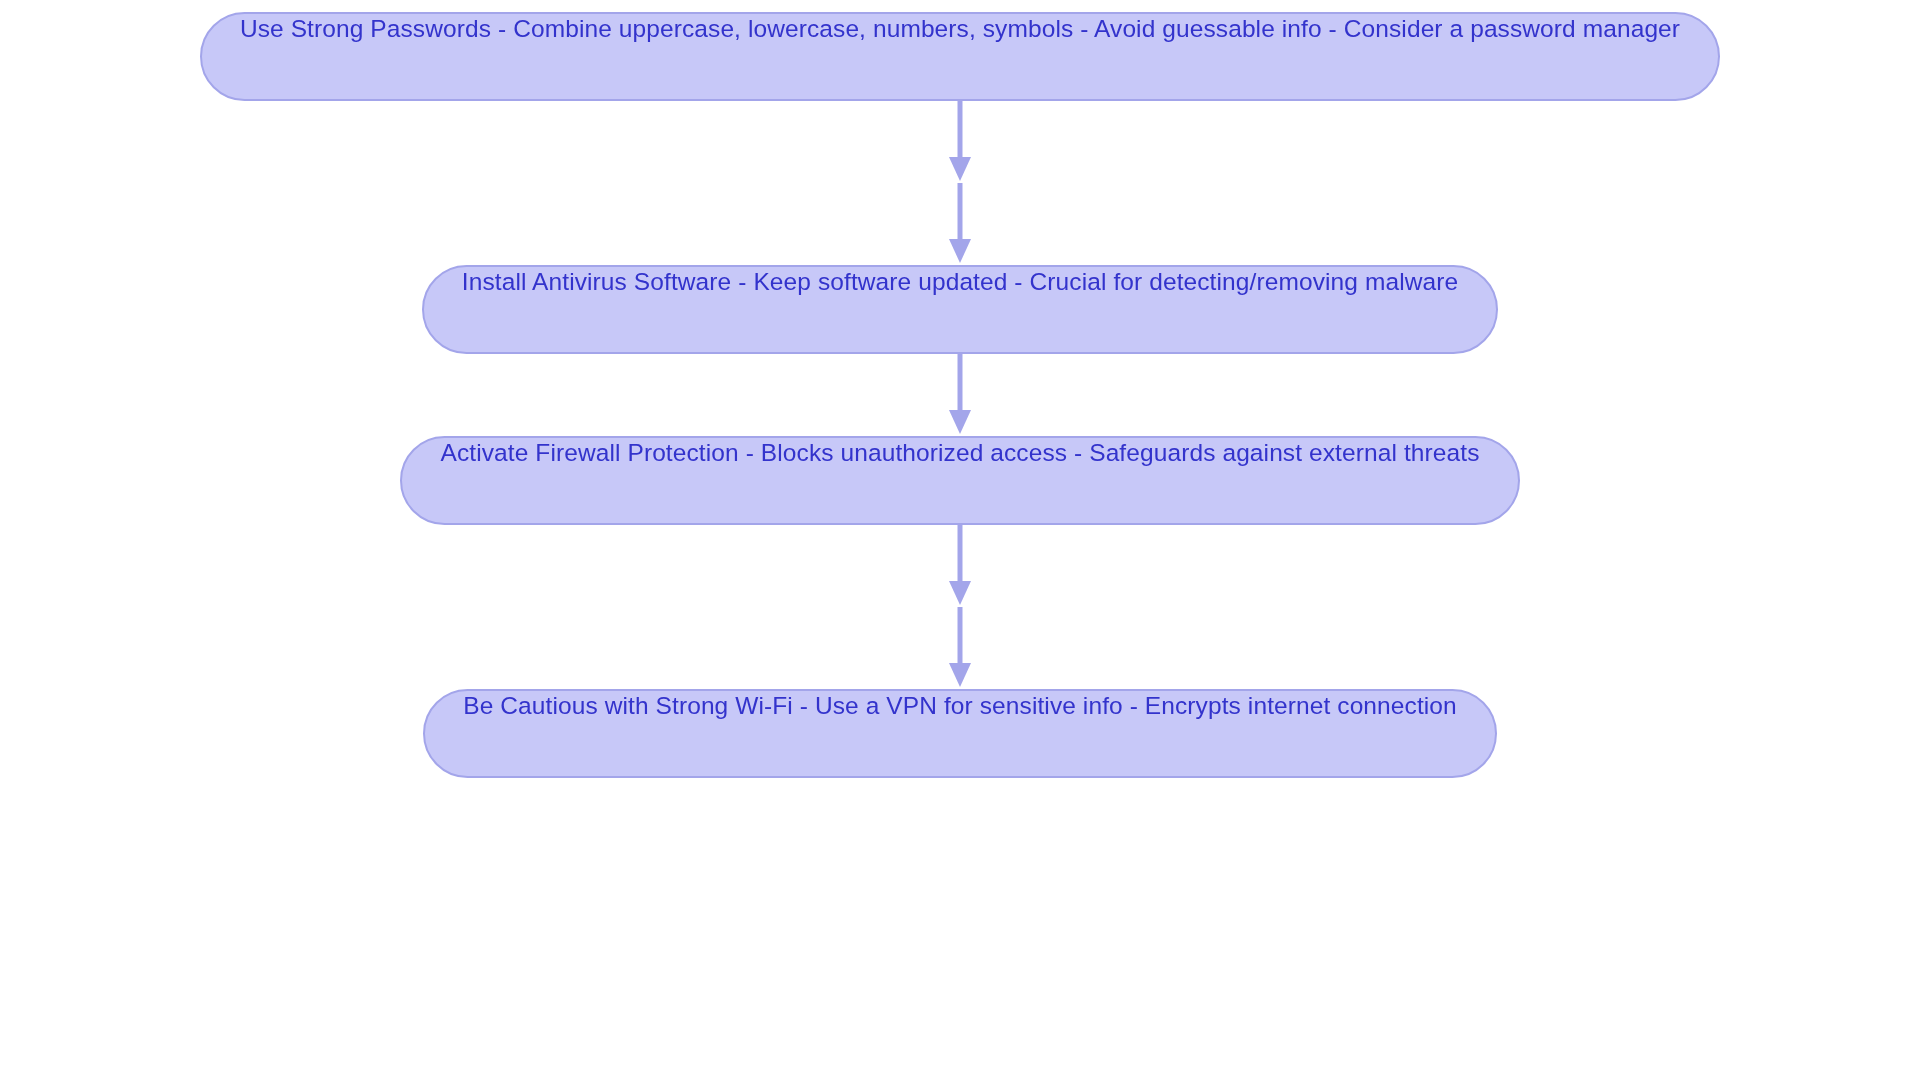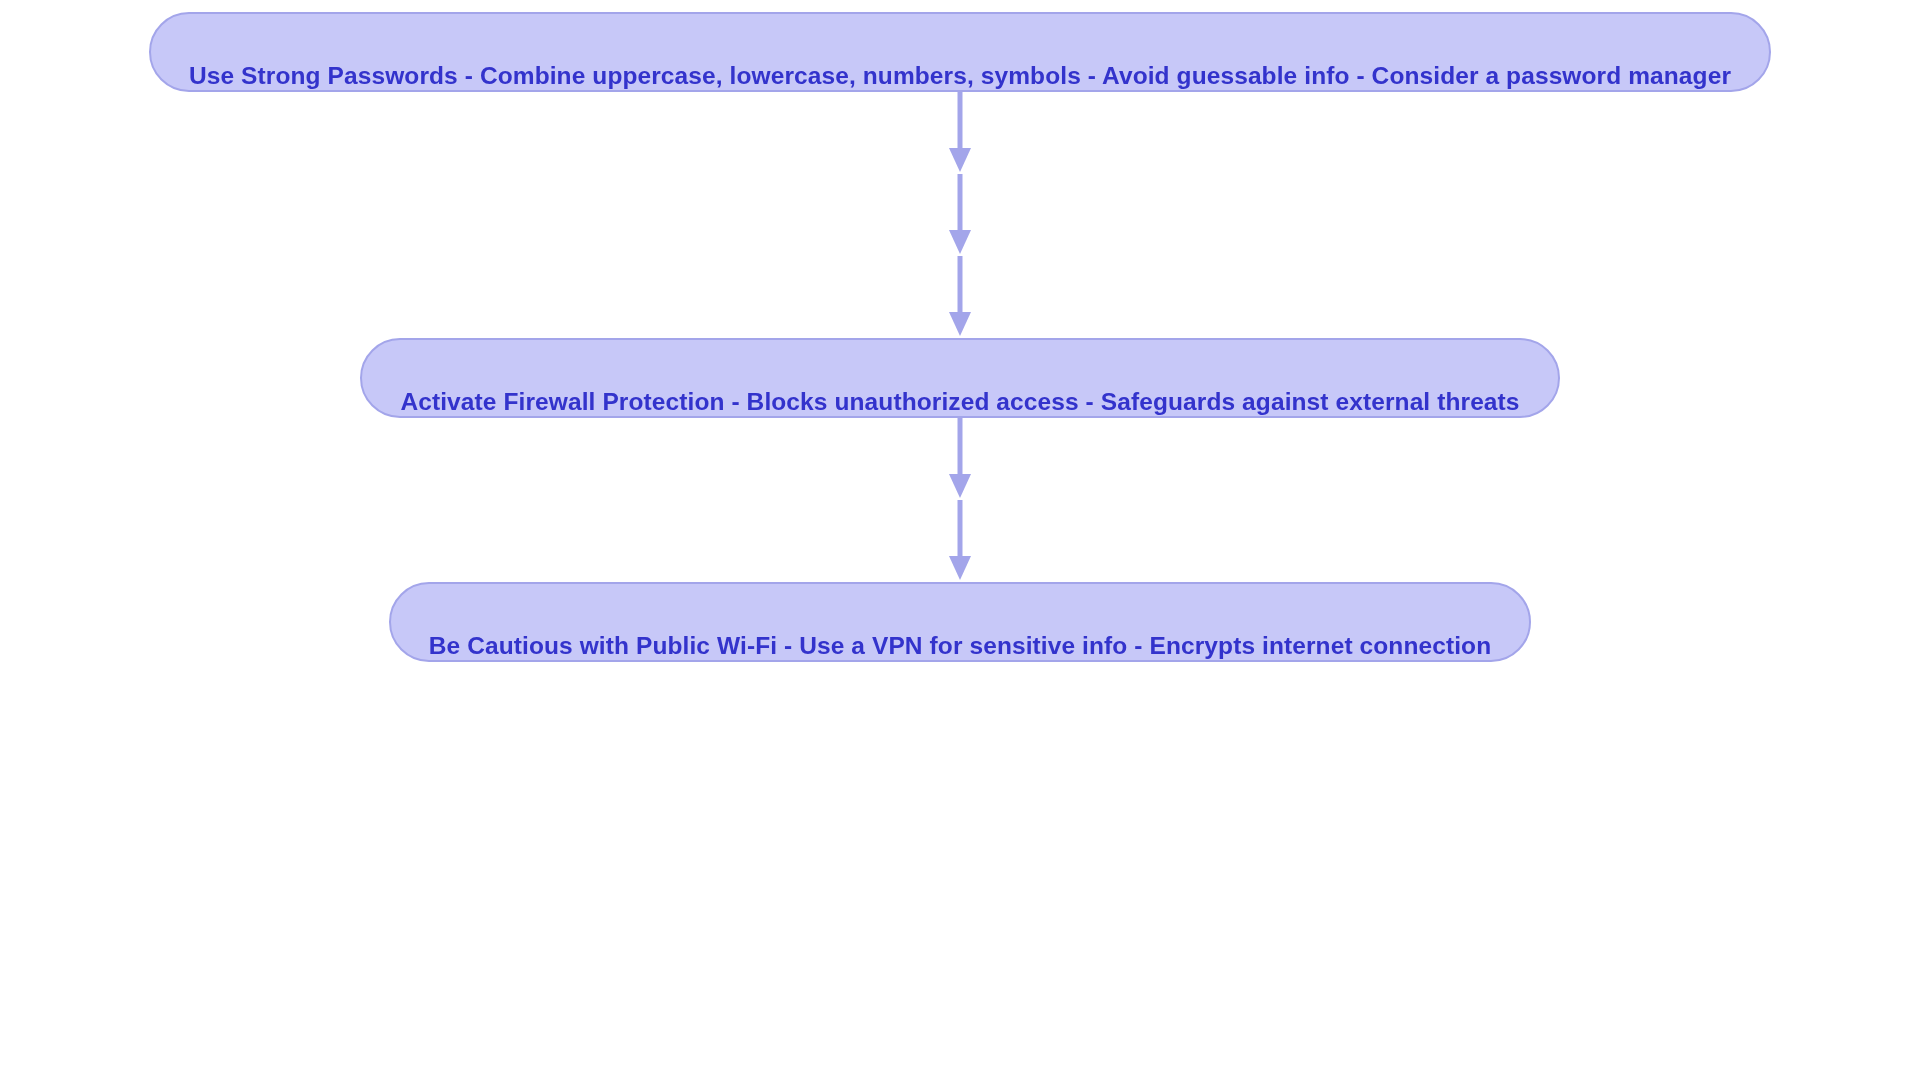--- a/index.html
+++ b/index.html
@@ -31,33 +31,33 @@
   .flow-row {
     display: flex;
     flex-direction: column;
     align-items: center;
     width: 100%;
   }
 
   .flow-node {
     box-sizing: border-box;
     display: flex;
-    align-items: flex-end;
+    align-items: flex-start;
     justify-content: center;
     background: #c7c8f8;
     border: 2px solid #a3a5ea;
     border-radius: 9999px;
     color: #3333cc;
     font-size: 24.5px;
-    font-weight: 700;
+    font-weight: 400;
     letter-spacing: 0.1px;
     line-height: 1.2;
     white-space: nowrap;
     padding: 0 38px;
-    height: 80px;
+    height: 89px;
     position: relative;
   }
 
   
   .flow-node-shift {
     position: relative;
   }
 
   .connector {
     position: relative;
@@ -101,20 +101,25 @@
   </div>
 
 
   <div class="connector">
     <svg width="26" height="82" viewBox="0 0 26 82" aria-hidden="true">
       <line x1="13" y1="0" x2="13" y2="60" stroke="#a3a5ea" stroke-width="5"></line>
       <polygon points="13,80 2,56 24,56" fill="#a3a5ea"></polygon>
     </svg>
   </div>
 
+  <div class="flow-row">
+    <div class="flow-node flow-node-shift shift-n3">
+      <span>Install Antivirus Software - Keep software updated - Crucial for detecting/removing malware</span>
+    </div>
+  </div>
 
   <div class="connector">
     <svg width="26" height="82" viewBox="0 0 26 82" aria-hidden="true">
       <line x1="13" y1="0" x2="13" y2="60" stroke="#a3a5ea" stroke-width="5"></line>
       <polygon points="13,80 2,56 24,56" fill="#a3a5ea"></polygon>
     </svg>
   </div>
 
   <div class="flow-row">
     <div class="flow-node flow-node-shift shift-n4">
@@ -132,17 +137,17 @@
 
   <div class="connector">
     <svg width="26" height="82" viewBox="0 0 26 82" aria-hidden="true">
       <line x1="13" y1="0" x2="13" y2="60" stroke="#a3a5ea" stroke-width="5"></line>
       <polygon points="13,80 2,56 24,56" fill="#a3a5ea"></polygon>
     </svg>
   </div>
 
   <div class="flow-row">
     <div class="flow-node flow-node-shift shift-n6">
-      <span>Be Cautious with Public Wi-Fi - Use a VPN for sensitive info - Encrypts internet connection</span>
+      <span>Be Cautious with Strong Wi-Fi - Use a VPN for sensitive info - Encrypts internet connection</span>
     </div>
   </div>
 
 </div>
 
 </body></html>

